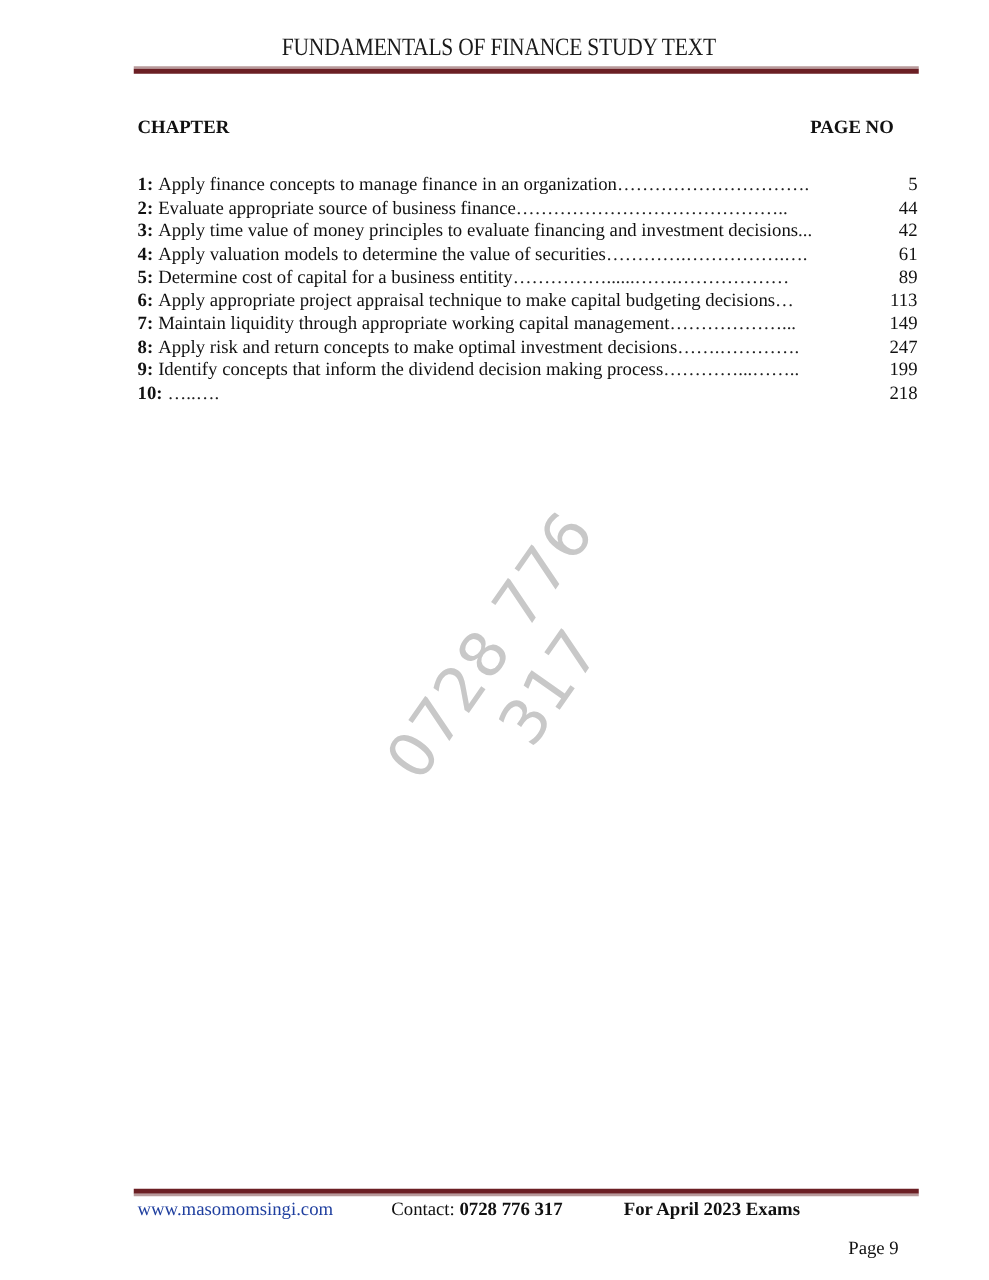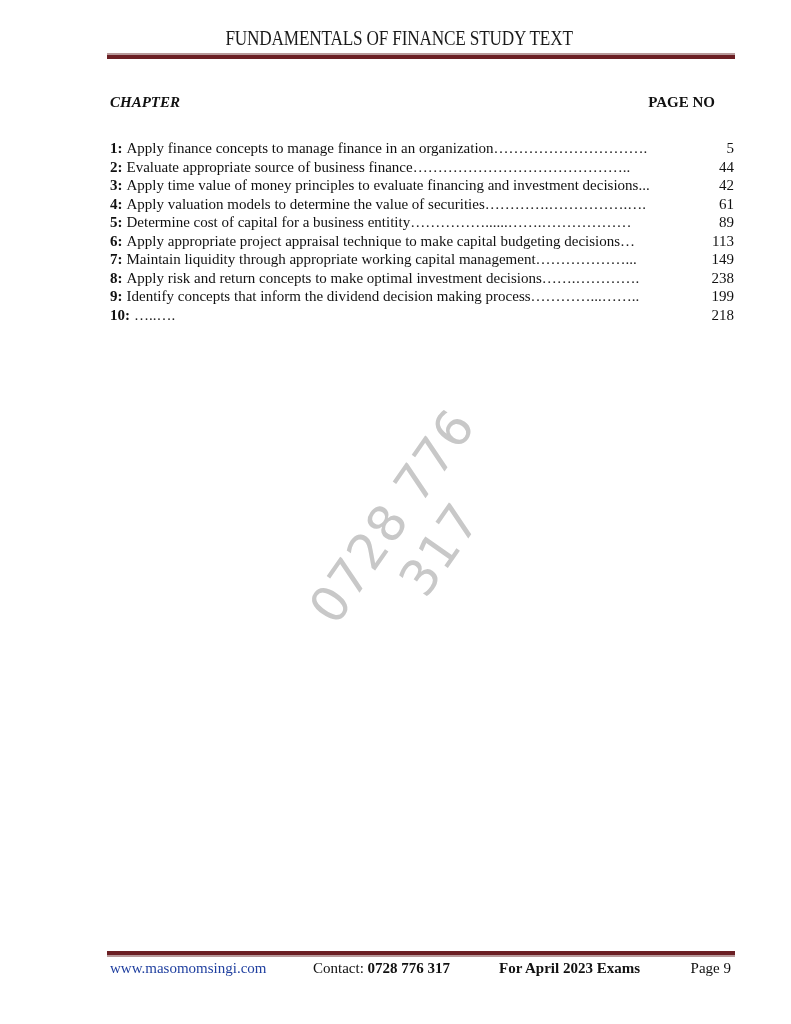--- a/index.html
+++ b/index.html
@@ -45,21 +45,21 @@
     .rule.footer-rule { top: 951px; }
 
     .col-headings {
       position: absolute;
       top: 94px;
       left: 110px;
       width: 605px;
       font-weight: bold;
       font-size: 15px;
     }
-    .col-headings .left { position: absolute; left: 0; font-style: italic; }
+    .col-headings .left { position: absolute; left: 0; }
     .col-headings .right { position: absolute; right: 0; }
 
     .toc {
       position: absolute;
       top: 139px;
       left: 110px;
       width: 624px;
       margin: 0;
       padding: 0;
       list-style: none;
@@ -103,21 +103,21 @@
       width: 625px;
       height: 20px;
       font-size: 15px;
       white-space: nowrap;
     }
     .footer span { position: absolute; top: 0; }
     .footer .site { left: 0; color: #1f3f9f; }
     .footer .contact { left: 203px; text-align: center; }
     .footer .contact b { font-weight: bold; }
     .footer .exam { left: 389px; font-weight: bold; }
-    .footer .pageno { right: 4px; }
+    .footer .pageno { right: 16px; margin-top: 31px; }
   </style>
 </head>
 <body>
 
 <div class="page-header-title">FUNDAMENTALS OF FINANCE STUDY TEXT</div>
 
 <div class="rule header-rule">
   <div class="light"></div>
   <div class="dark"></div>
 </div>
@@ -167,21 +167,21 @@
   <li class="toc-row">
     <span class="num">7:</span>
     <span class="title">Maintain liquidity through appropriate working capital management</span>
     <span class="leader">………………...</span>
     <span class="page">149</span>
   </li>
   <li class="toc-row">
     <span class="num">8:</span>
     <span class="title">Apply risk and return concepts to make optimal investment decisions</span>
     <span class="leader">…….………….</span>
-    <span class="page">238</span>
+    <span class="page">247</span>
   </li>
   <li class="toc-row">
     <span class="num">9:</span>
     <span class="title">Identify concepts that inform the dividend decision making process </span>
     <span class="leader">…………...……..</span>
     <span class="page">199</span>
   </li>
   <li class="toc-row">
     <span class="num">10:</span>
     <span class="leader">…..….</span>

